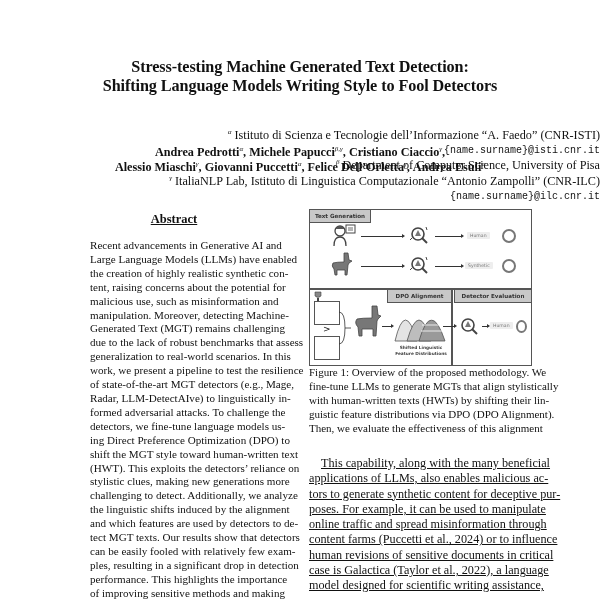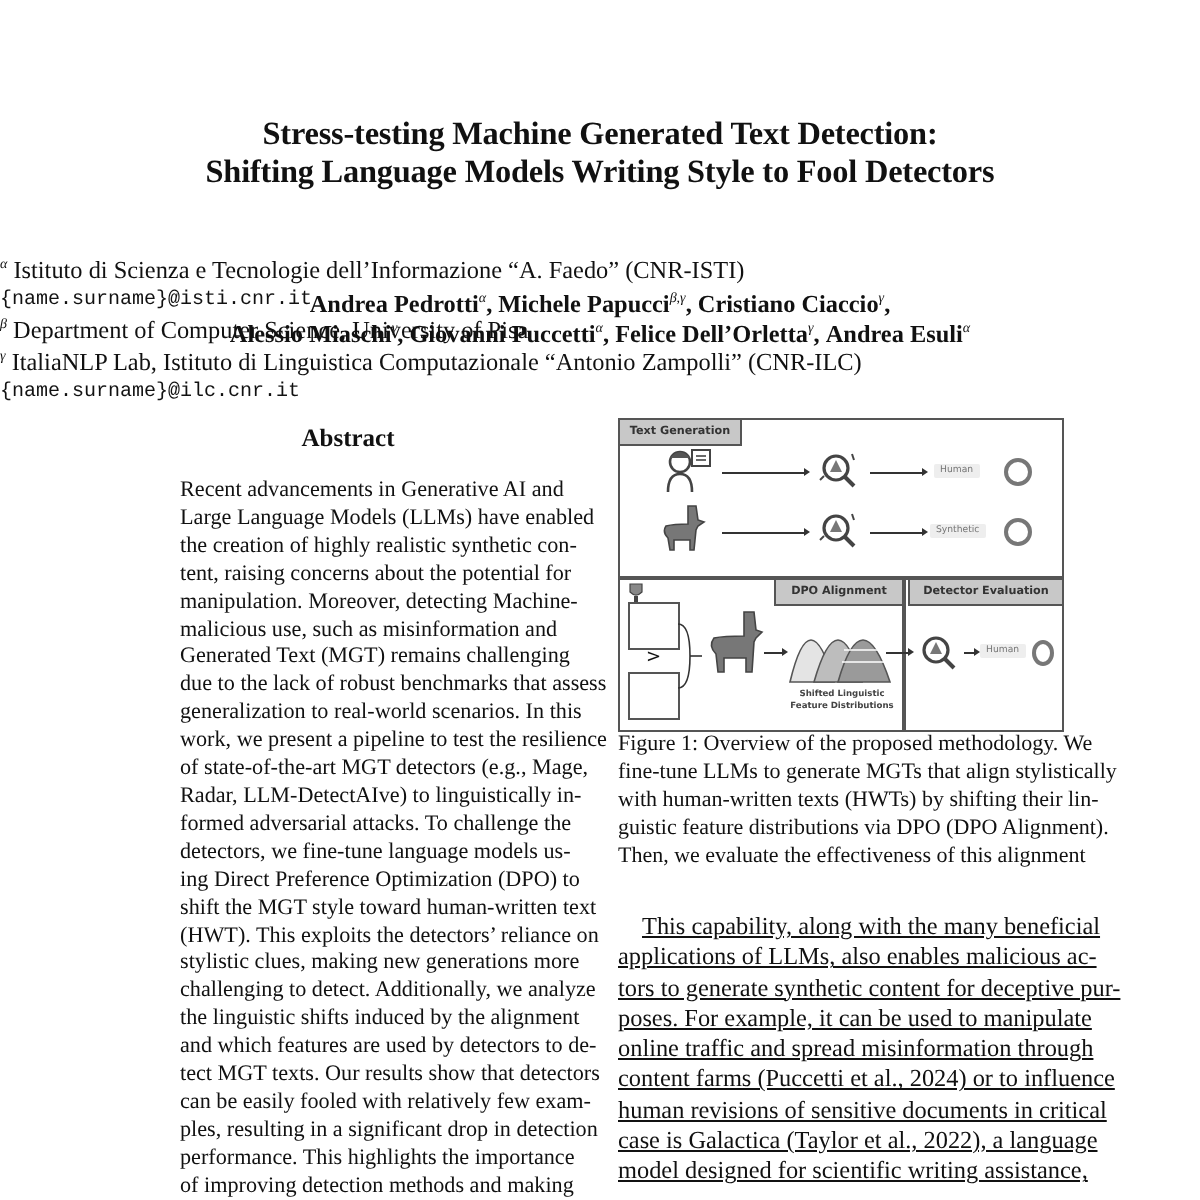--- a/index.html
+++ b/index.html
@@ -10,29 +10,29 @@
   }
   .title {
     position: absolute; left: 0; width: 600px; top: 58px; text-align: center;
     font-weight: bold; font-size: 16.2px; line-height: 19px; letter-spacing: -0.1px;
   }
   .authors {
     position: absolute; left: 0; width: 600px; top: 98px; text-align: center;
     font-weight: bold; font-size: 12.2px; line-height: 15px; margin-top: 47px;
   }
   .affils {
-    position: absolute; left: 0; width: 600px; top: 128px; text-align: left;
+    position: absolute; left: 0; width: 600px; top: 128px; text-align: right;
     font-size: 12.2px; line-height: 15.2px;
   }
   .mono { font-family: "Liberation Mono", "DejaVu Sans Mono", monospace; font-size: 10px; }
   sup { font-size: 7px; font-weight: normal; vertical-align: 5px; line-height: 0; font-style: italic; }
 
   .abstract-head {
     position: absolute; left: 66px; width: 216px; top: 212px; text-align: center;
-    font-weight: bold; font-size: 12.5px;
+    font-weight: bold; font-size: 12.5px; text-decoration: underline;
   }
   .abstract {
     position: absolute; left: 90px; width: 183px; top: 239px;
     font-size: 11.1px; line-height: 13.9px; text-align: justify; hyphens: auto;
   }
   .abstract span.line { display: block; text-align: justify; text-align-last: justify; white-space: nowrap; }
 
   .figure {
     position: absolute; left: 309px; top: 209px; width: 223px; height: 156px;
   }
@@ -97,42 +97,42 @@
   <div><sup>γ</sup> <span>ItaliaNLP Lab, Istituto di Linguistica Computazionale “Antonio Zampolli” (CNR-ILC)</span></div>
   <div class="mono">{name.surname}@ilc.cnr.it</div>
 </div>
 
 <div class="abstract-head">Abstract</div>
 <div class="abstract" id="abstract-body">
     <span class="line">Recent advancements in Generative AI and</span>
     <span class="line">Large Language Models (LLMs) have enabled</span>
     <span class="line">the creation of highly realistic synthetic con-</span>
     <span class="line">tent, raising concerns about the potential for</span>
+    <span class="line">malicious use, such as misinformation and</span>
     <span class="line">manipulation. Moreover, detecting Machine-</span>
-    <span class="line">malicious use, such as misinformation and</span>
     <span class="line">Generated Text (MGT) remains challenging</span>
     <span class="line">due to the lack of robust benchmarks that assess</span>
     <span class="line">generalization to real-world scenarios. In this</span>
     <span class="line">work, we present a pipeline to test the resilience</span>
     <span class="line">of state-of-the-art MGT detectors (e.g., Mage,</span>
     <span class="line">Radar, LLM-DetectAIve) to linguistically in-</span>
     <span class="line">formed adversarial attacks. To challenge the</span>
     <span class="line">detectors, we fine-tune language models us-</span>
     <span class="line">ing Direct Preference Optimization (DPO) to</span>
     <span class="line">shift the MGT style toward human-written text</span>
     <span class="line">(HWT). This exploits the detectors’ reliance on</span>
     <span class="line">stylistic clues, making new generations more</span>
     <span class="line">challenging to detect. Additionally, we analyze</span>
     <span class="line">the linguistic shifts induced by the alignment</span>
     <span class="line">and which features are used by detectors to de-</span>
     <span class="line">tect MGT texts. Our results show that detectors</span>
     <span class="line">can be easily fooled with relatively few exam-</span>
     <span class="line">ples, resulting in a significant drop in detection</span>
     <span class="line">performance. This highlights the importance</span>
-    <span class="line">of improving detection methods and making</span>
+    <span class="line">of improving sensitive methods and making</span>
   </div>
 
 <div class="figure">
 
   <div class="box" style="left:0;top:0;width:221px;height:78px;"></div>
   <div class="box-label" style="left:0;top:0;width:60px;height:12px;">Text Generation</div>
 
   <svg class="icon" style="left:23px;top:14px;" width="24" height="24">
     <circle cx="8" cy="8" r="5" fill="#fff" stroke="#444" stroke-width="1.3"></circle>
     <path d="M3 6 Q8 0 13 6" fill="#555"></path>

